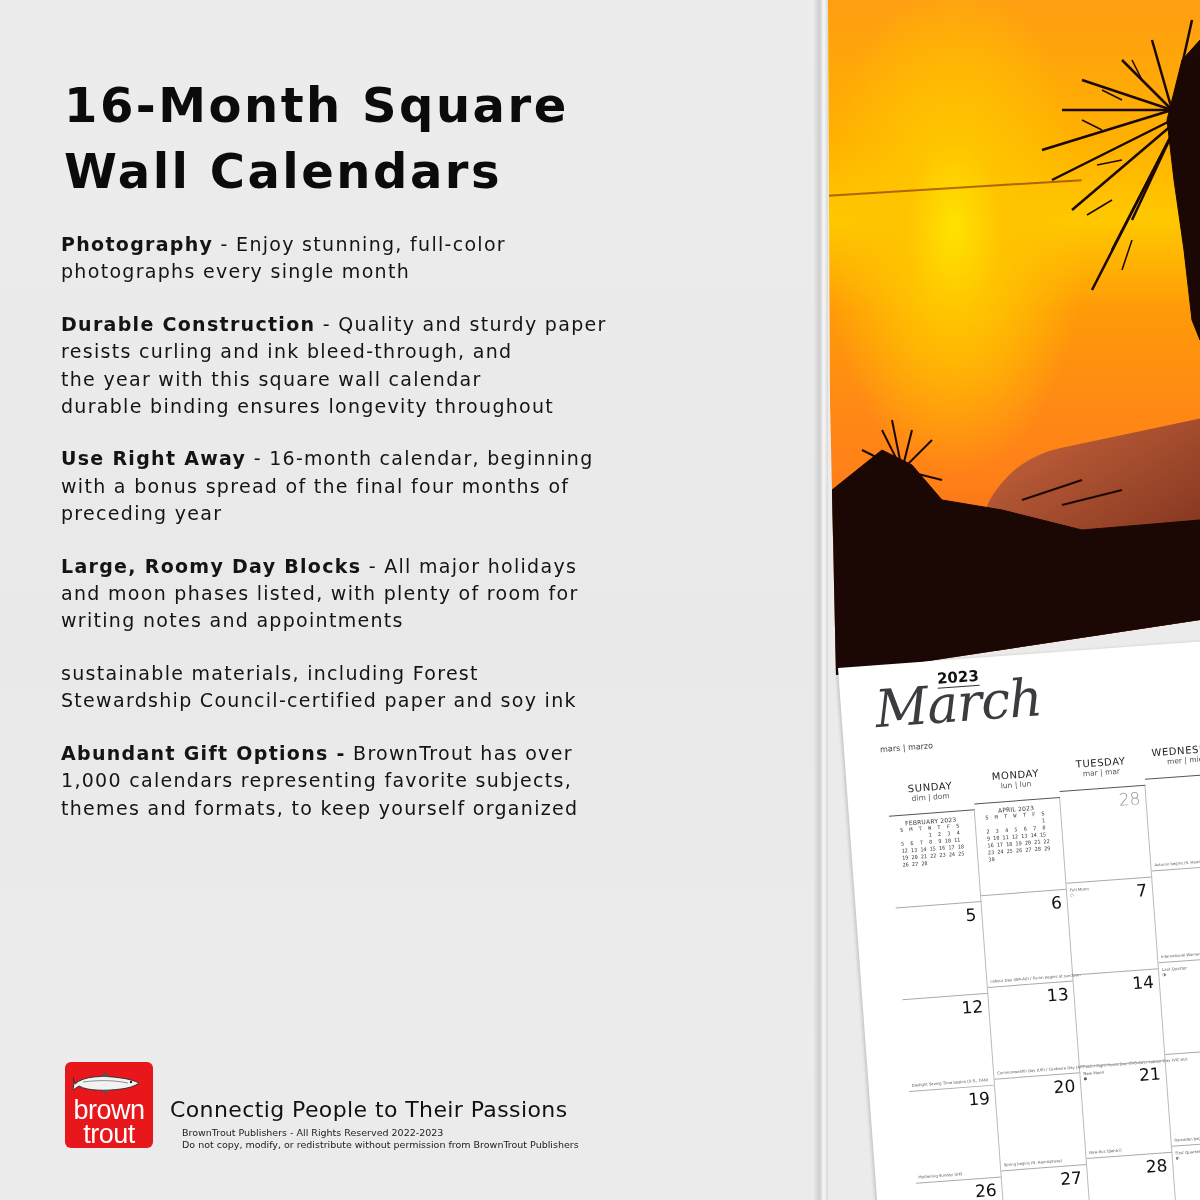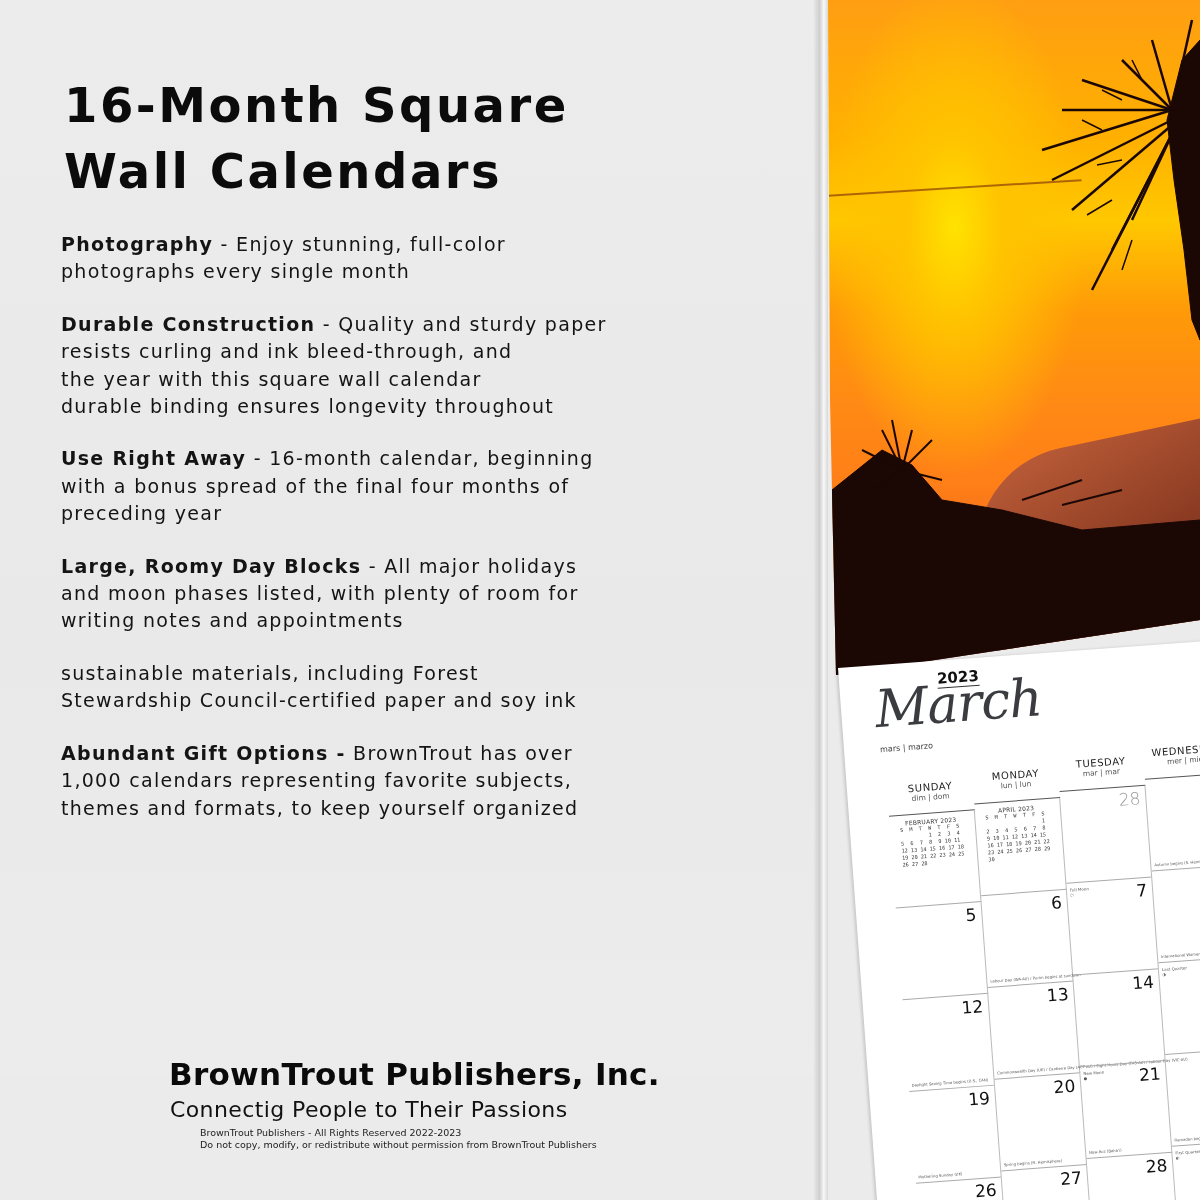--- a/index.html
+++ b/index.html
@@ -51,21 +51,21 @@
   .brand-name {
     position: absolute; left: 104px; top: -4px;
     font-weight: bold; font-size: 31px; letter-spacing: 0.3px; color: #0a0a0a;
     font-family: "DejaVu Sans", sans-serif; white-space: nowrap;
   }
   .brand-tag {
     position: absolute; left: 105px; top: 37px;
     font-size: 22px; letter-spacing: 0.4px; color: #111; white-space: nowrap;
   }
   .brand-rights, .brand-notice {
-    position: absolute; left: 111px; font-size: 9.5px; color: #222;
+    position: absolute; left: 93px; font-size: 9.5px; color: #222;
     white-space: nowrap; letter-spacing: 0px; padding-left: 24px;
   }
   .brand-rights { top: 67px; }
   .brand-notice { top: 79px; }
 
   
   .photo-wrap {
     position: absolute; left: 822px; top: 0; width: 378px; height: 690px;
     overflow: hidden;
     clip-path: polygon(6px 0, 378px 0, 378px 620px, 14px 675px, 8px 400px);
@@ -174,21 +174,31 @@
       <span class="ft-line">Stewardship Council-certified paper and soy ink</span>
     </div>
     <div class="feature">
       <span class="ft-line"><span class="ft-title">Abundant Gift Options -</span><span> BrownTrout has over</span></span>
       <span class="ft-line">1,000 calendars representing favorite subjects,</span>
       <span class="ft-line">themes and formats, to keep yourself organized</span>
     </div>
   </div>
 
   <div class="brand">
-    <div class="brand-name">BrownTrout Publishers, Inc.</div>
+    <div class="logo">
+      <svg class="fish" viewBox="0 0 70 26">
+        <path d="M2 14 C10 6, 30 5, 48 8 C56 9, 62 11, 66 13 C62 16, 56 18, 48 19 C34 21, 14 21, 6 16 L0 20 L1 13 L0 7 Z" fill="#f2f2f2" stroke="#333" stroke-width="1"></path>
+        <path d="M28 7 L32 2 L36 7" fill="#555"></path>
+        <path d="M30 20 L32 25 L36 20" fill="#555"></path>
+        <circle cx="58" cy="12" r="1.2" fill="#222"></circle>
+        <path d="M10 12 C25 10, 40 10, 55 13" stroke="#777" stroke-width="0.8" fill="none"></path>
+      </svg>
+      <div class="logo-text l1">brown</div>
+      <div class="logo-text l2">trout</div>
+    </div>
     <div class="brand-tag">Connectig People to Their Passions</div>
     <div class="brand-rights">BrownTrout Publishers - All Rights Reserved 2022-2023</div>
     <div class="brand-notice">Do not copy, modify, or redistribute without permission from BrownTrout Publishers</div>
   </div>
 </div>
 
 <div class="paper-edge"></div>
 
 <div class="photo-wrap">
   <div class="photo"></div>

